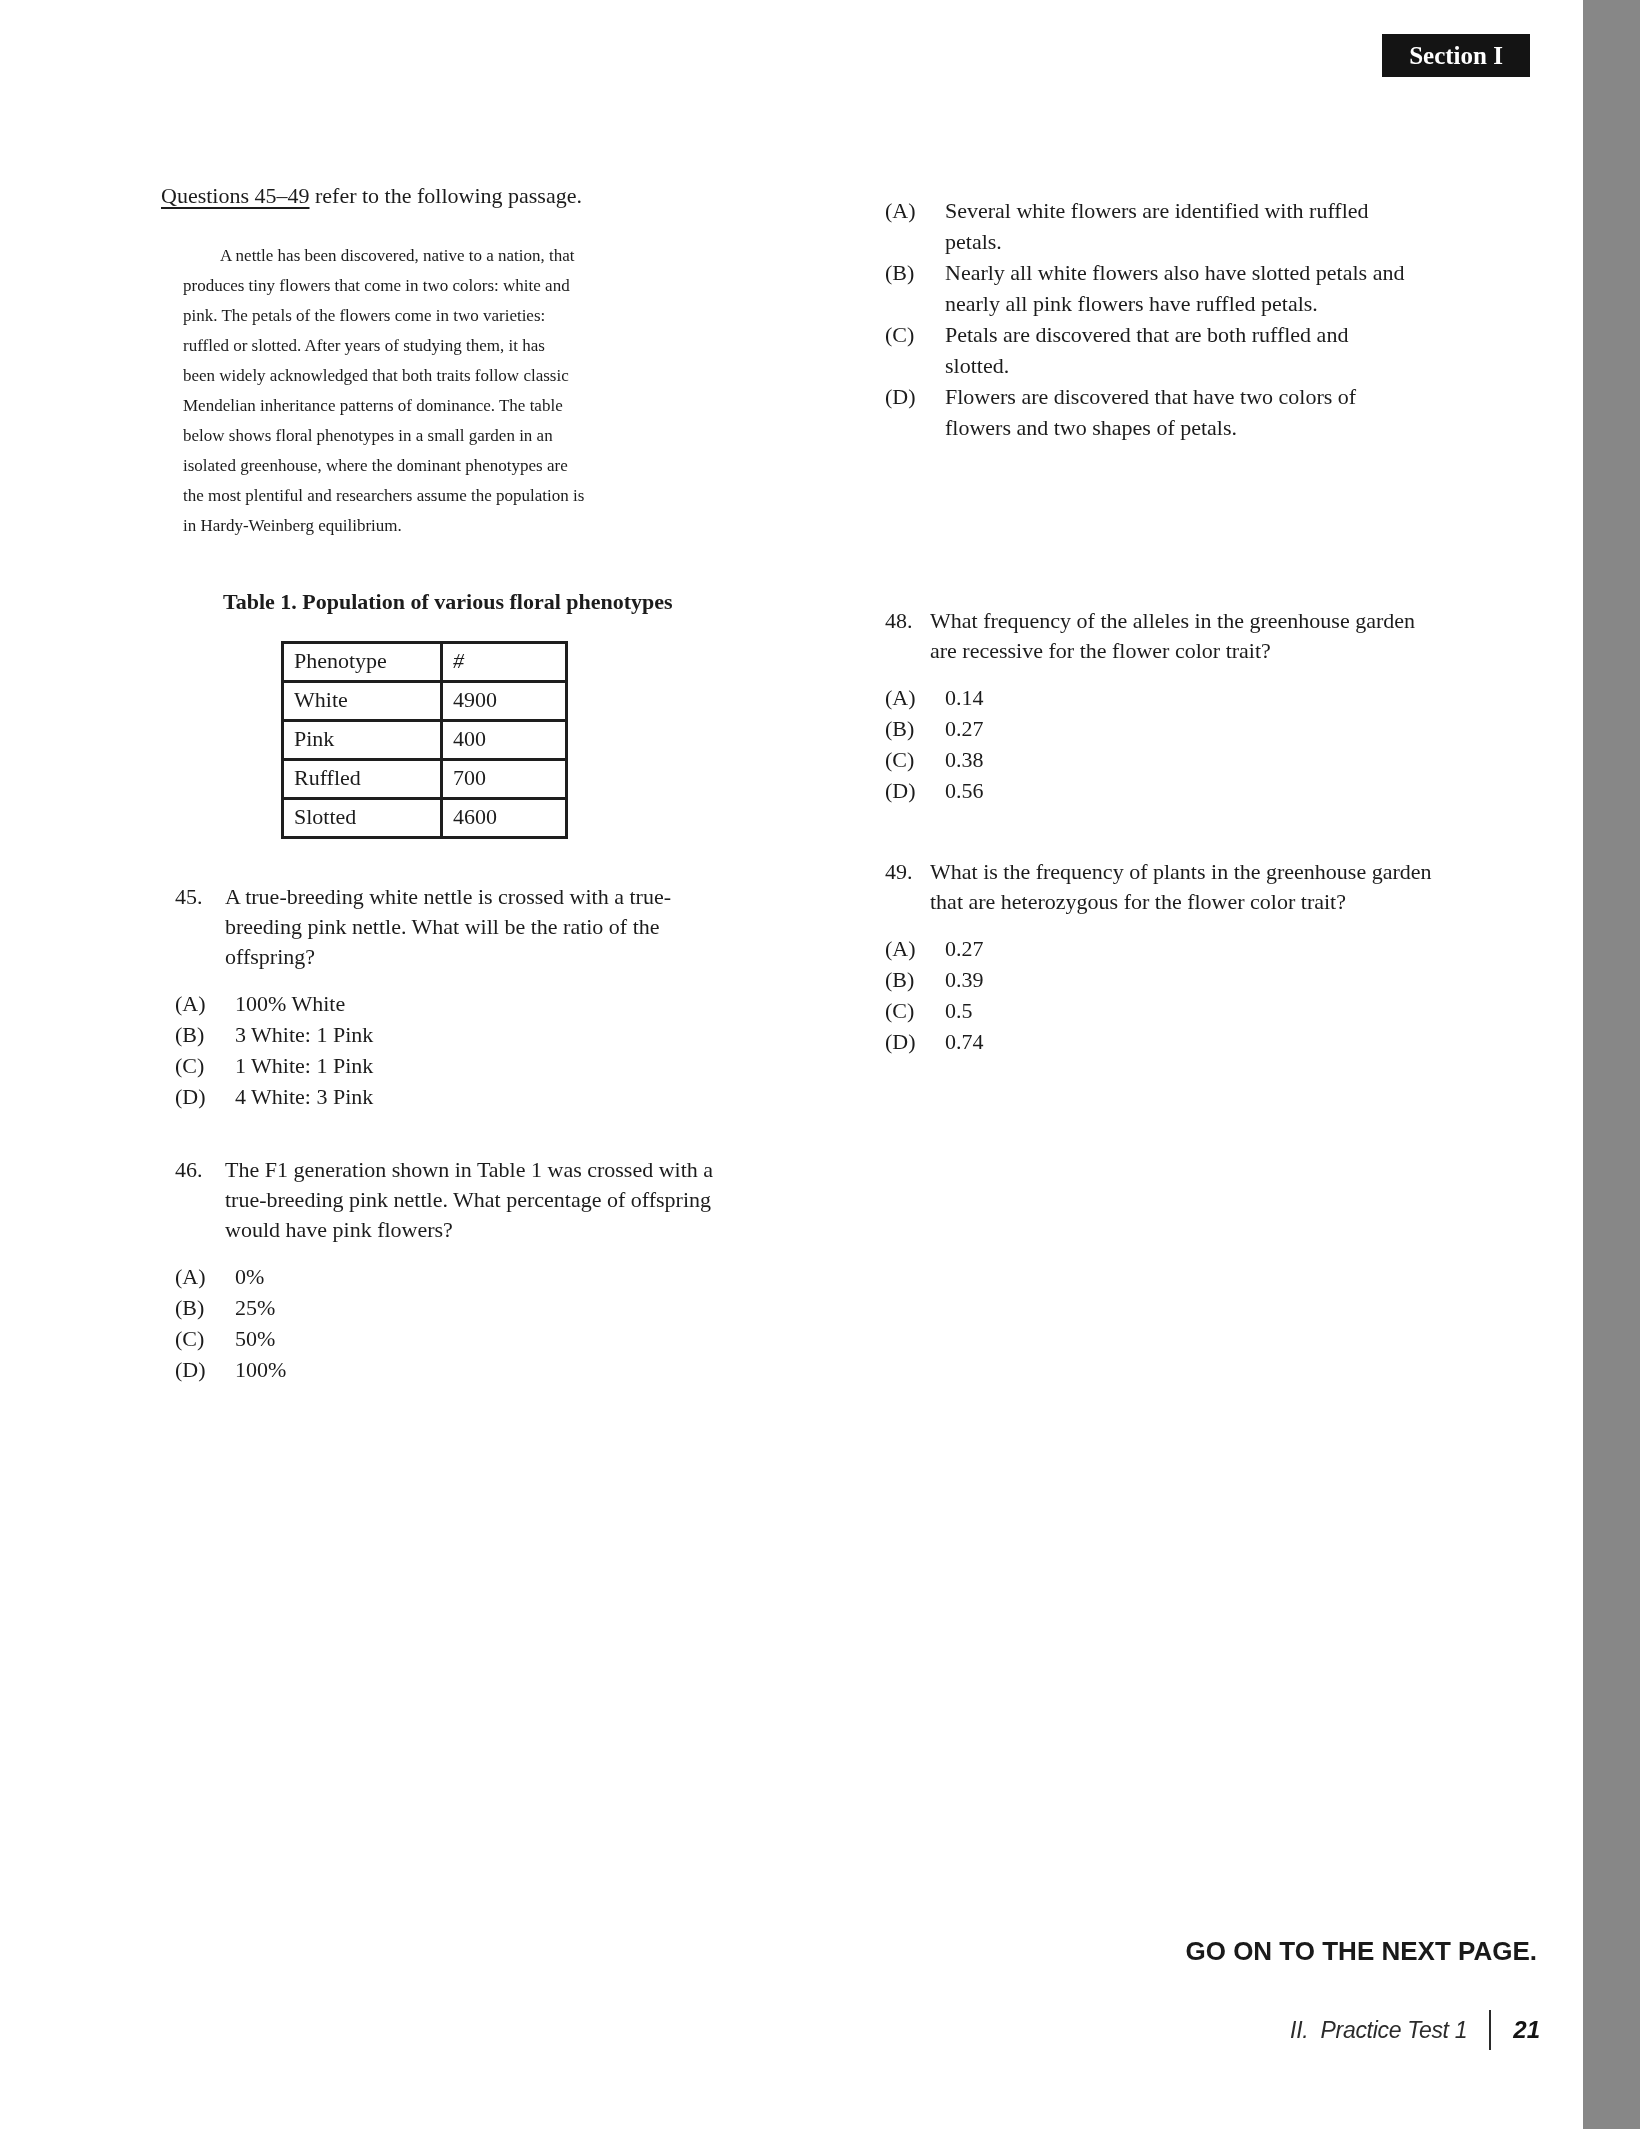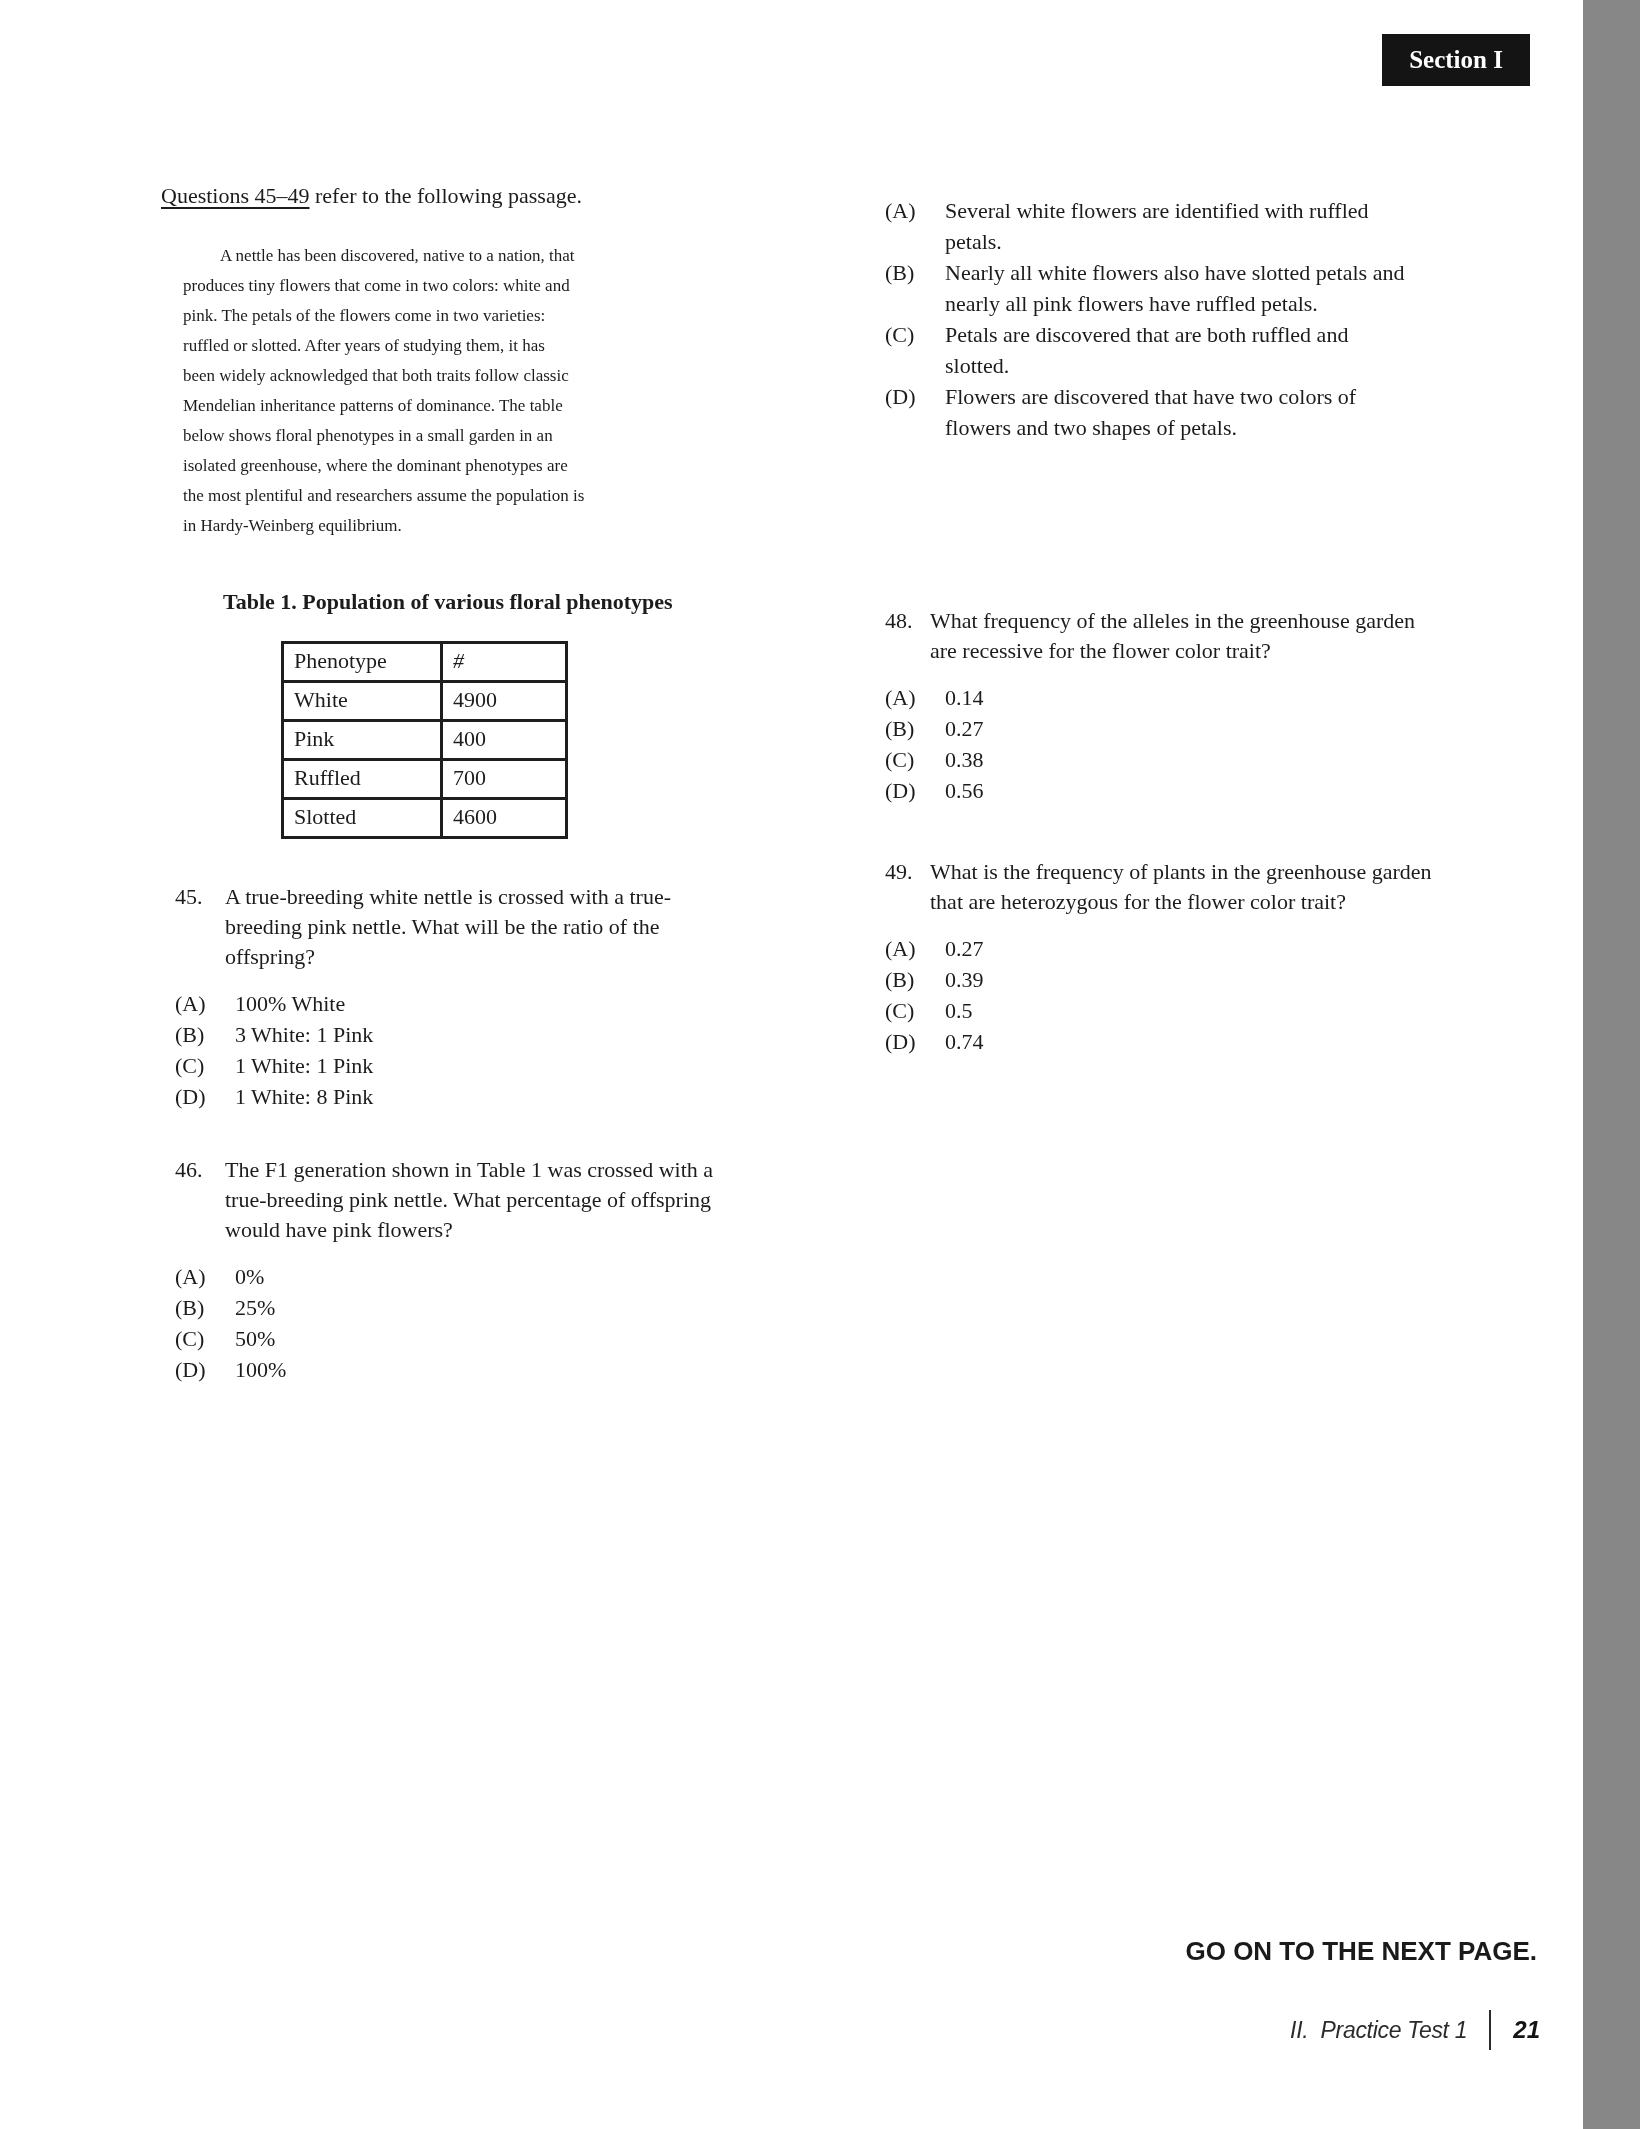--- a/index.html
+++ b/index.html
@@ -15,21 +15,21 @@
   }
   .gray-bar {
     position: absolute;
     top: 0; right: 0;
     width: 57px; height: 100%;
     background: #878787;
   }
   .section-badge {
     position: absolute;
     left: 1382px; top: 34px;
-    width: 148px; height: 52px;
+    width: 148px; height: 43px;
     background: #141414;
     color: #ffffff;
     font-weight: bold;
     font-size: 25px;
     display: flex; align-items: center; justify-content: center;
   }
   .intro {
     position: absolute;
     left: 161px; top: 181px;
     font-size: 22px;
@@ -176,21 +176,21 @@
       <div class="opt">
           <span class="letter">(B)</span>
           <span class="otext">3 White: 1 Pink</span>
         </div>
       <div class="opt">
           <span class="letter">(C)</span>
           <span class="otext">1 White: 1 Pink</span>
         </div>
       <div class="opt">
           <span class="letter">(D)</span>
-          <span class="otext">1 White: 8 Pink</span>
+          <span class="otext">4 White: 3 Pink</span>
         </div>
     </div>
   </div>
 
   <div class="question q46">
     <div class="qrow">
       <span class="qnum">46.</span>
       <div class="qtext">The F1 generation shown in Table 1 was crossed with a
 true-breeding pink nettle. What percentage of offspring
 would have pink flowers?</div>

